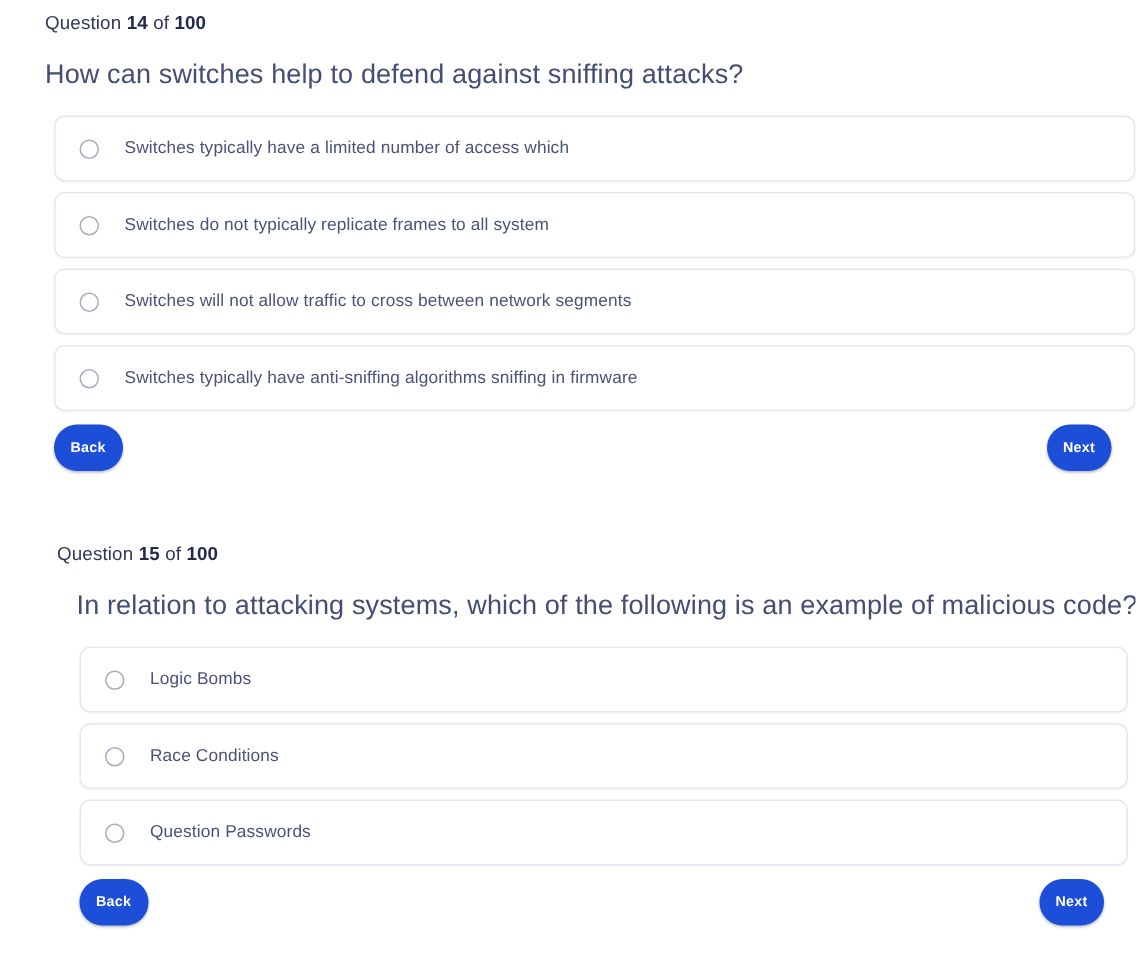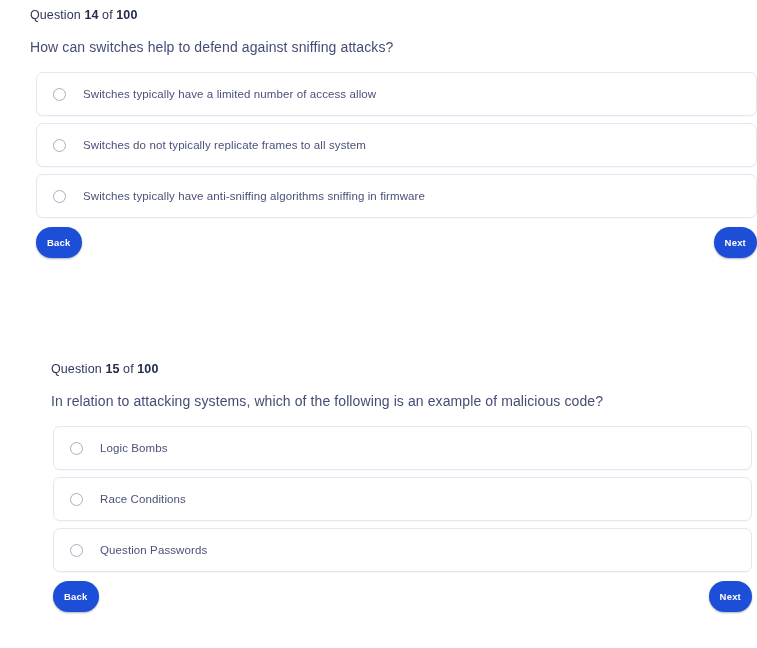--- a/index.html
+++ b/index.html
@@ -46,21 +46,21 @@
     padding: 0;
     white-space: nowrap;
   }
   .question-header .qnum,
   .question-header .qtotal {
     font-weight: 700;
     color: #232a4d;
   }
 
   .question-text {
-    font-size: 14px;
+    font-size: 18px;
     color: #454c75;
     letter-spacing: 0.1px;
     margin: 0;
     white-space: nowrap;
   }
 
   
   .options {
     list-style: none;
     margin: 0;
@@ -113,30 +113,30 @@
     font-size: 9.5px;
     font-weight: 700;
     letter-spacing: 0.2px;
     cursor: pointer;
     display: flex;
     align-items: center;
     justify-content: center;
     box-shadow: 0 1px 2px rgba(30, 38, 70, 0.35);
   }
   .nav-button.back { left: 0; }
-  .nav-button.next { right: 0; }
+  .nav-button.next { right: 16px; }
 
   
   #question-block-1 .question-header { margin-left: 30px; margin-top: 8px; }
   #question-block-1 .question-text   { margin-left: 30px; margin-top: 17px; }
   #question-block-1 .options         { margin-left: 36px; margin-top: 17px; width: 721px; }
   #question-block-1 .nav-row         { margin-left: 36px; margin-top: 9px; width: 721px; }
 
   
-  #question-block-2 .question-header { margin-left: 34px; margin-top: 0px; }
+  #question-block-2 .question-header { margin-left: 21px; margin-top: 0px; }
   #question-block-2 .question-text   { margin-left: 34px; margin-top: 17px; }
   #question-block-2 .options         { margin-left: 36px; margin-top: 17px; width: 699px; }
   #question-block-2 .nav-row         { margin-left: 36px; margin-top: 9px; width: 699px; }
 </style>
 </head>
 <body>
 
 <div class="page">
 
   <section class="question-block" id="question-block-1">
@@ -146,25 +146,29 @@
       <span class="qnum">14</span>
       <span>of</span>
       <span class="qtotal">100</span>
     </div>
 
     <p class="question-text">How can switches help to defend against sniffing attacks?</p>
 
     <ul class="options">
       <li class="option-card">
         <span class="radio-icon"></span>
-        <span class="option-label">Switches typically have a limited number of access allow</span>
+        <span class="option-label">Switches typically have a limited number of access which</span>
       </li>
       <li class="option-card">
         <span class="radio-icon"></span>
         <span class="option-label">Switches do not typically replicate frames to all system</span>
+      </li>
+      <li class="option-card">
+        <span class="radio-icon"></span>
+        <span class="option-label">Switches will not allow traffic to cross between network segments</span>
       </li>
       <li class="option-card">
         <span class="radio-icon"></span>
         <span class="option-label">Switches typically have anti-sniffing algorithms sniffing in firmware</span>
       </li>
     </ul>
 
     <div class="nav-row">
       <button class="nav-button back">Back</button>
       <button class="nav-button next">Next</button>

